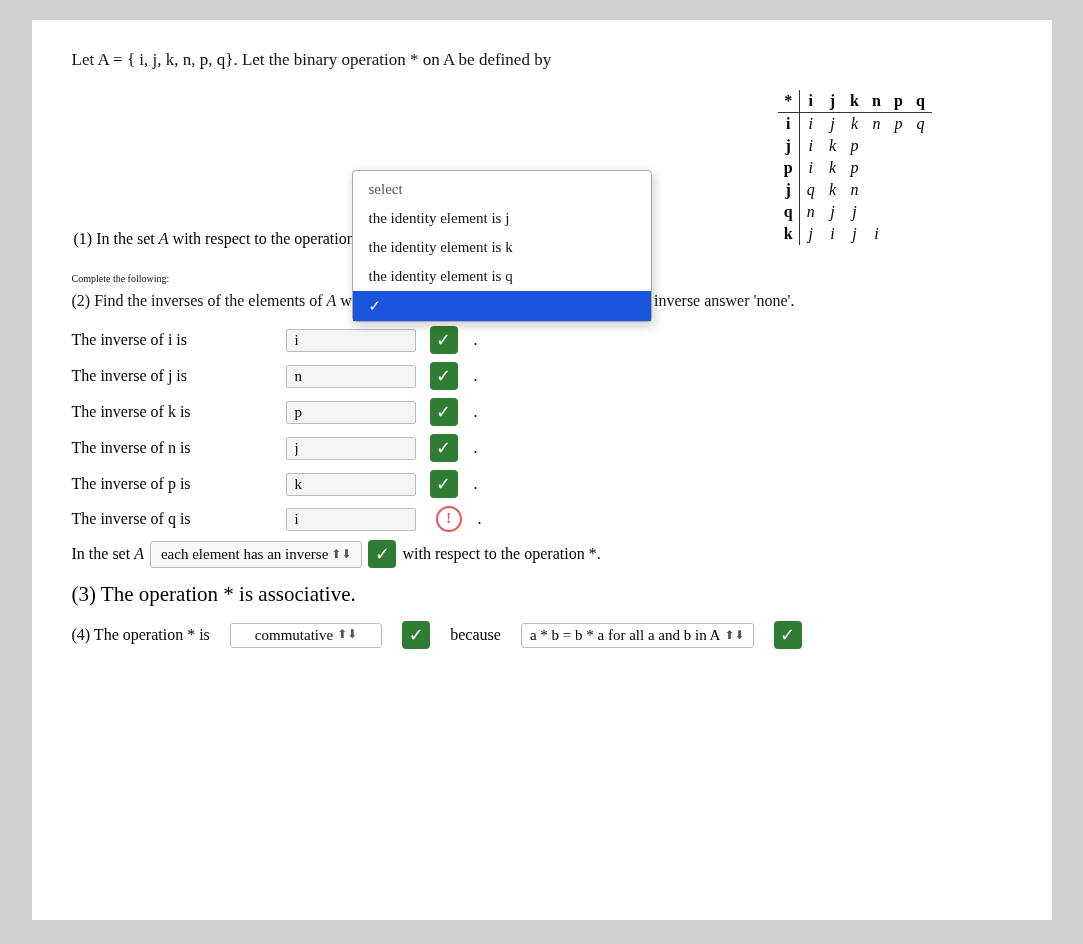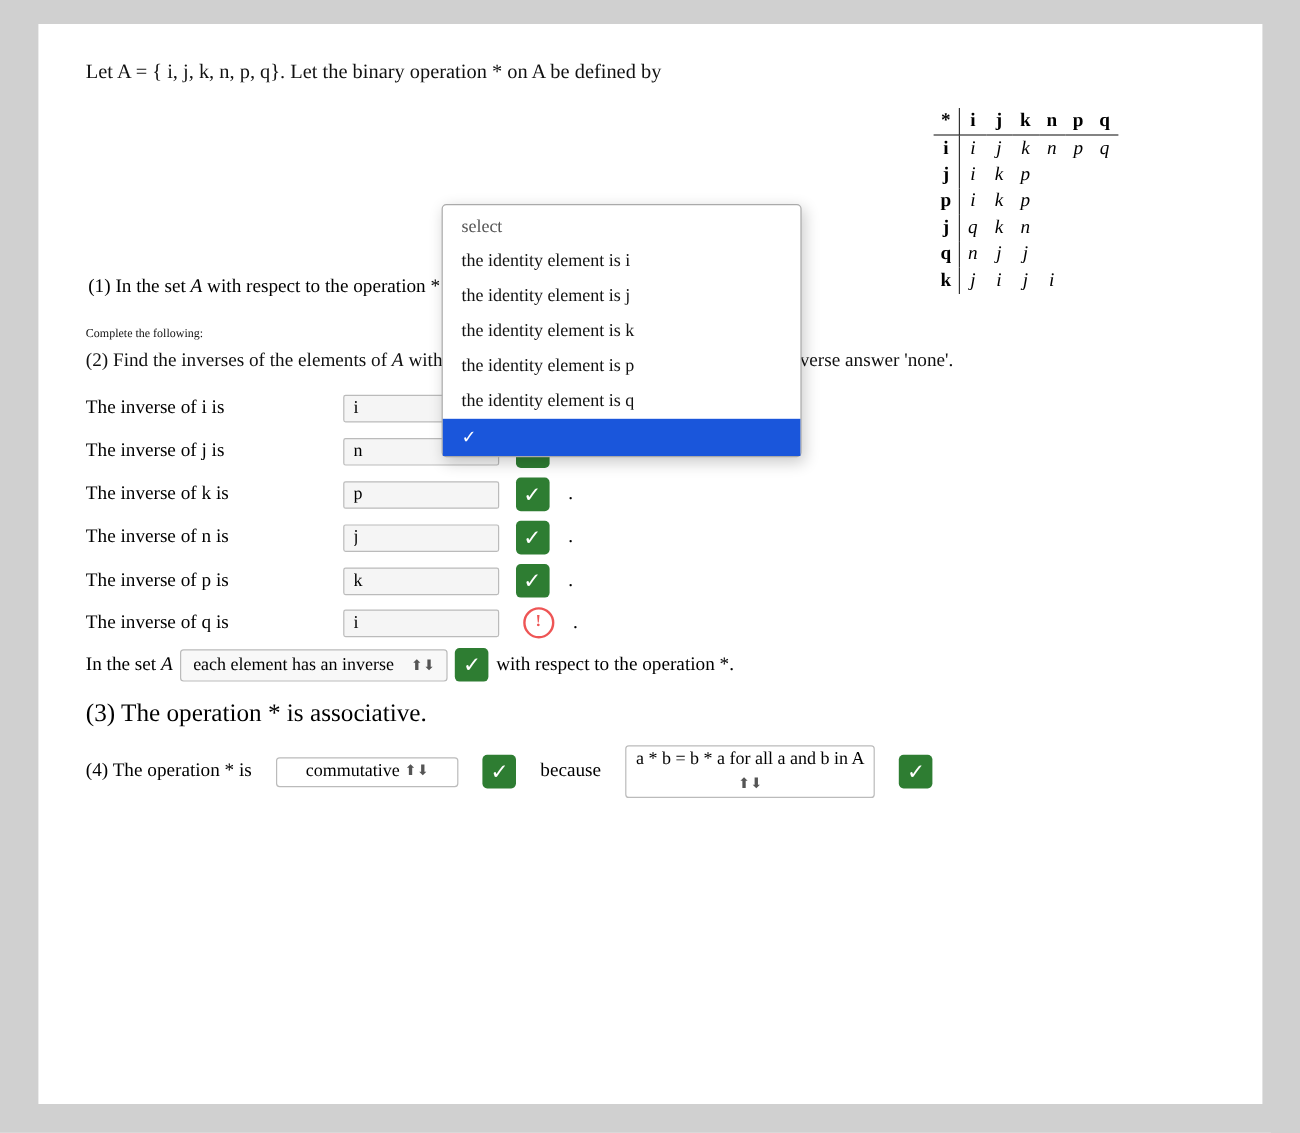--- a/index.html
+++ b/index.html
@@ -58,21 +58,21 @@
     .star-cell {
       font-style: normal !important;
       font-weight: bold;
       border-bottom: 1px solid #333;
       border-right: 1px solid #333;
     }
 
     
     .dropdown-overlay {
       position: absolute;
-      left: 296px;
+      left: 280px;
       top: 80px;
       background: white;
       border: 1px solid #aaa;
       border-radius: 4px;
       width: 300px;
       z-index: 10;
       box-shadow: 2px 4px 12px rgba(0,0,0,0.2);
       font-size: 15px;
     }
     .dropdown-item {
@@ -171,21 +171,21 @@
     }
     .set-inverse-select {
       border: 1px solid #bbb;
       background: #f8f8f8;
       border-radius: 3px;
       padding: 4px 10px;
       font-size: 15px;
       font-family: inherit;
       display: inline-flex;
       align-items: center;
-      gap: 14px;
+      gap: 3px;
       cursor: pointer;
     }
     .arrow-icon {
       font-size: 12px;
       color: #555;
     }
 
     .assoc-line {
       margin-bottom: 14px;
       font-size: 21px;
@@ -208,21 +208,20 @@
     }
     .because-select {
       border: 1px solid #bbb;
       border-radius: 3px;
       padding: 3px 8px;
       font-size: 15px;
       display: inline-flex;
       align-items: center;
       gap: 4px;
       cursor: pointer;
-      flex-direction: column;
     }
 
     .green-check {
       width: 28px;
       height: 28px;
       background: #2e7d32;
       border-radius: 4px;
       color: white;
       display: inline-flex;
       align-items: center;
@@ -242,24 +241,22 @@
 <div class="page-container">
 
   <div class="problem-statement">
     <span>Let A = { i, j, k, n, p, q}. Let the binary operation * on A be defined by</span>
   </div>
 
   <div class="table-area">
 
     <div class="dropdown-overlay">
       <div class="dropdown-item">select</div>
-      <div class="dropdown-item">the identity element is i</div>
       <div class="dropdown-item">the identity element is j</div>
       <div class="dropdown-item">the identity element is k</div>
-      <div class="dropdown-item">the identity element is p</div>
       <div class="dropdown-item">the identity element is q</div>
       <div class="dropdown-item selected">
         <span>✓</span>
         <span></span>
       </div>
     </div>
 
     <div class="table-wrapper" style="flex:1;">
       <table class="op-table">
         <tbody>

